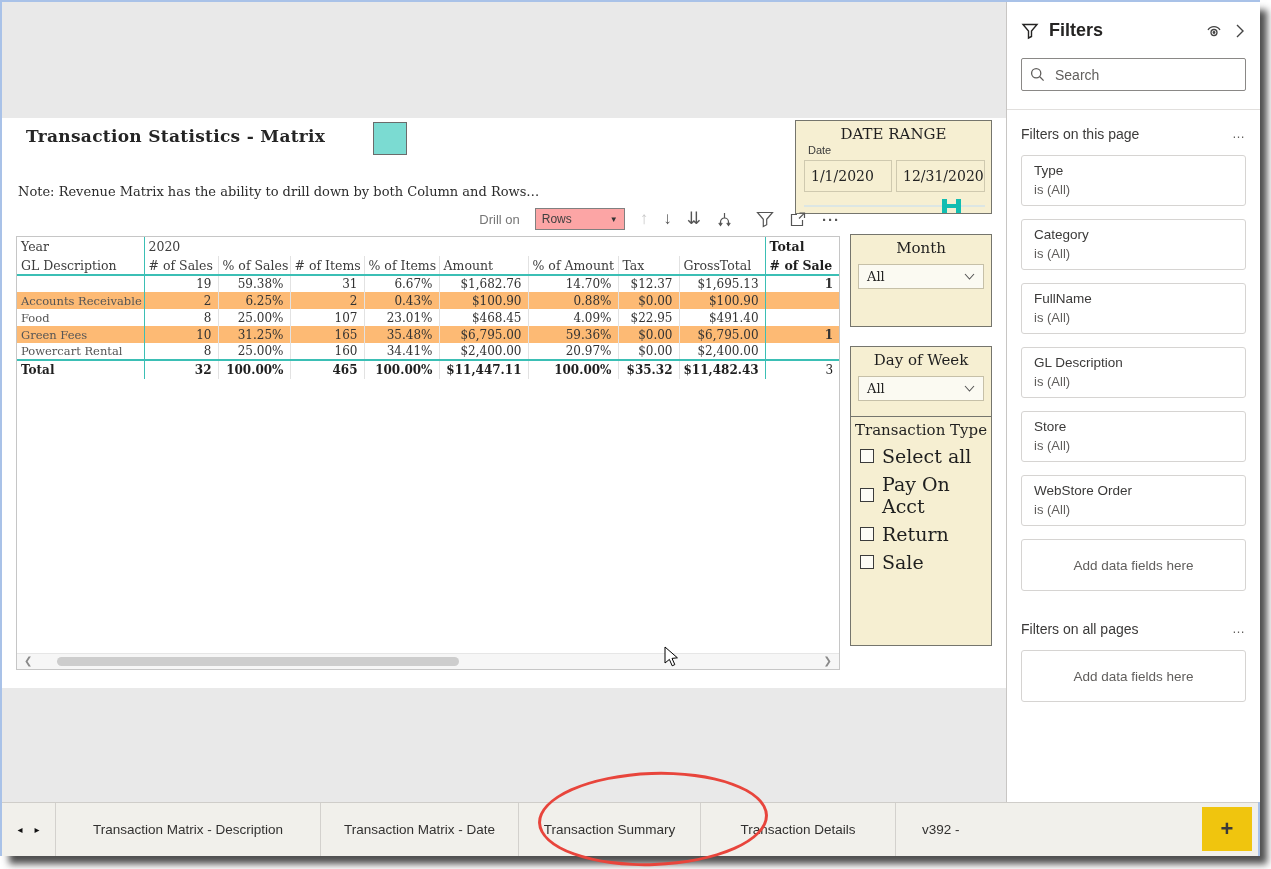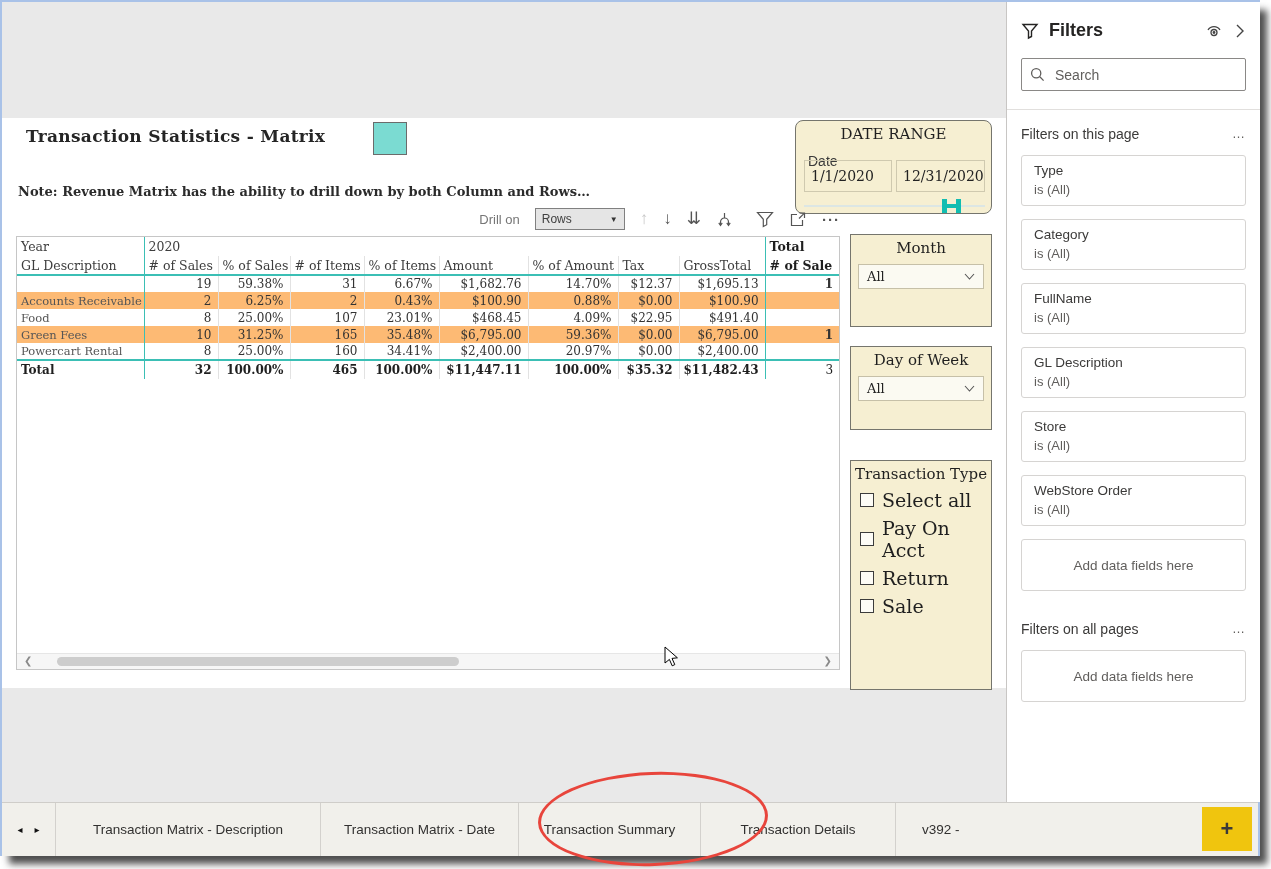--- a/index.html
+++ b/index.html
@@ -10,28 +10,28 @@
   .abs{position:absolute;}
 
   
   .top-strip{left:0;top:0;width:1004px;height:116px;background:#E9E9E9;}
   .canvas{left:0;top:116px;width:1004px;height:570px;background:#fff;}
   .bottom-gray{left:0;top:686px;width:1004px;height:114px;background:#E9E9E9;}
 
   .report-title{left:24px;top:124px;font-family:"DejaVu Serif",serif;font-weight:bold;
     font-size:17px;color:#252525;letter-spacing:.3px;}
   .teal-square{left:371px;top:120px;width:34px;height:33px;background:#7BDBD2;border:1px solid #6b6b6b;}
-  .note{left:16px;top:182px;font-family:"DejaVu Serif",serif;font-weight:bold;font-size:13px;color:#2b2b2b;}
+  .note{left:16px;top:182px;font-family:"DejaVu Serif",serif;font-weight:normal;font-size:13px;color:#2b2b2b;}
 
   
   .drill-toolbar{left:440px;top:204px;width:398px;height:26px;display:flex;align-items:center;
     justify-content:flex-end;gap:15px;}
   .drill-label{color:#767676;font-size:13px;}
   .drill-select{display:flex;align-items:center;justify-content:space-between;width:90px;height:22px;
-    border:1px solid #808080;background:#e5e5e5;padding:0 6px;font-size:12px;color:#404040;cursor:default;}
+    border:1px solid #808080;background:#fca5a5;padding:0 6px;font-size:12px;color:#404040;cursor:default;}
   .drill-select .car{font-size:8px;color:#333;}
   .dicon{font-size:17px;color:#555;line-height:20px;}
   .dicon.disabled{color:#C8C8C8;}
   .dots{font-size:15px;color:#555;font-weight:bold;letter-spacing:1px;}
 
   
   .matrix{left:14px;top:234px;width:824px;height:434px;border:1px solid #C6C6C6;background:#fff;overflow:hidden;}
   table.mx{border-collapse:collapse;table-layout:fixed;width:822px;
     font-family:"DejaVu Serif",serif;color:#333;}
   .mx th,.mx td{overflow:hidden;white-space:nowrap;font-weight:normal;}
@@ -47,41 +47,41 @@
   .mx th.b{font-weight:bold;color:#1f1f1f;}
   
   .hscroll{position:absolute;left:0;right:0;bottom:0;height:16px;background:#F6F6F6;border-top:1px solid #E6E6E6;}
   .hscroll .thumb{position:absolute;left:40px;top:3px;width:402px;height:9px;background:#CDCDCD;border-radius:5px;}
   .hscroll .arr{position:absolute;top:1px;font-size:10px;color:#8a8a8a;}
   .hscroll .arr.l{left:7px;} .hscroll .arr.r{right:7px;}
 
   
   .panel{background:#F6EFD2;border:1px solid #75756D;}
   .p-title{text-align:center;font-family:"DejaVu Serif",serif;font-size:15px;color:#1f1f1f;padding-top:4px;}
-  .date-range{left:793px;top:118px;width:197px;height:94px;border-radius:8px;}
-  .dr-field{position:absolute;left:12px;top:32px;font-size:14px;color:#3a3a3a;}
+  .date-range{left:793px;top:118px;width:197px;height:94px;}
+  .dr-field{position:absolute;left:12px;top:23px;font-size:11px;color:#3a3a3a;}
   .dr-input{position:absolute;top:39px;height:32px;border:1px solid #CFC9AF;
     font-family:"DejaVu Serif",serif;font-size:14px;color:#222;display:flex;align-items:center;padding-left:6px;}
   .dr-input.start{left:8px;width:88px;}
   .dr-input.end{left:100px;width:89px;}
   .dr-track{position:absolute;left:8px;top:84px;width:181px;height:2px;background:#DCE6E4;}
   .dr-handle{position:absolute;left:146px;top:78px;width:19px;height:14px;}
   .dr-handle i{position:absolute;background:#12BDB1;}
   .dr-handle .b1{left:0;top:0;width:5px;height:14px;}
   .dr-handle .b2{right:0;top:0;width:5px;height:14px;}
   .dr-handle .b3{left:0;top:5px;width:19px;height:4px;}
 
   .slicer{width:142px;}
   .slicer.month{left:848px;top:232px;height:93px;}
   .slicer.dow{left:848px;top:344px;height:84px;}
   .dd{position:absolute;left:7px;right:7px;top:29px;height:25px;background:#FBFAF2;
     border:1px solid #C6C0A8;display:flex;align-items:center;justify-content:space-between;
     padding:0 8px;font-family:"DejaVu Serif",serif;font-size:13px;color:#222;cursor:default;}
 
-  .txn-type{left:848px;top:458px;width:142px;height:230px;}
+  .txn-type{left:848px;top:414px;width:142px;height:230px;}
   .cb-row{display:flex;align-items:center;gap:8px;margin:6px 0 0 9px;}
   .cb{width:14px;height:14px;background:#FDFCF6;border:1px solid #3c3c3c;flex:0 0 auto;}
   .cb-label{font-family:"DejaVu Serif",serif;font-size:19px;color:#1f1f1f;}
 
   
   .filters-pane{left:1004px;top:0;width:254px;height:800px;background:#fff;border-left:1px solid #C8C6C4;
     padding:0 14px;}
   .fp-head{display:flex;align-items:center;margin-top:18px;gap:10px;}
   .fp-title{font-size:18px;font-weight:600;color:#252423;flex:1;}
   .fp-search{margin-top:17px;height:33px;border:1px solid #8A8886;border-radius:2px;

